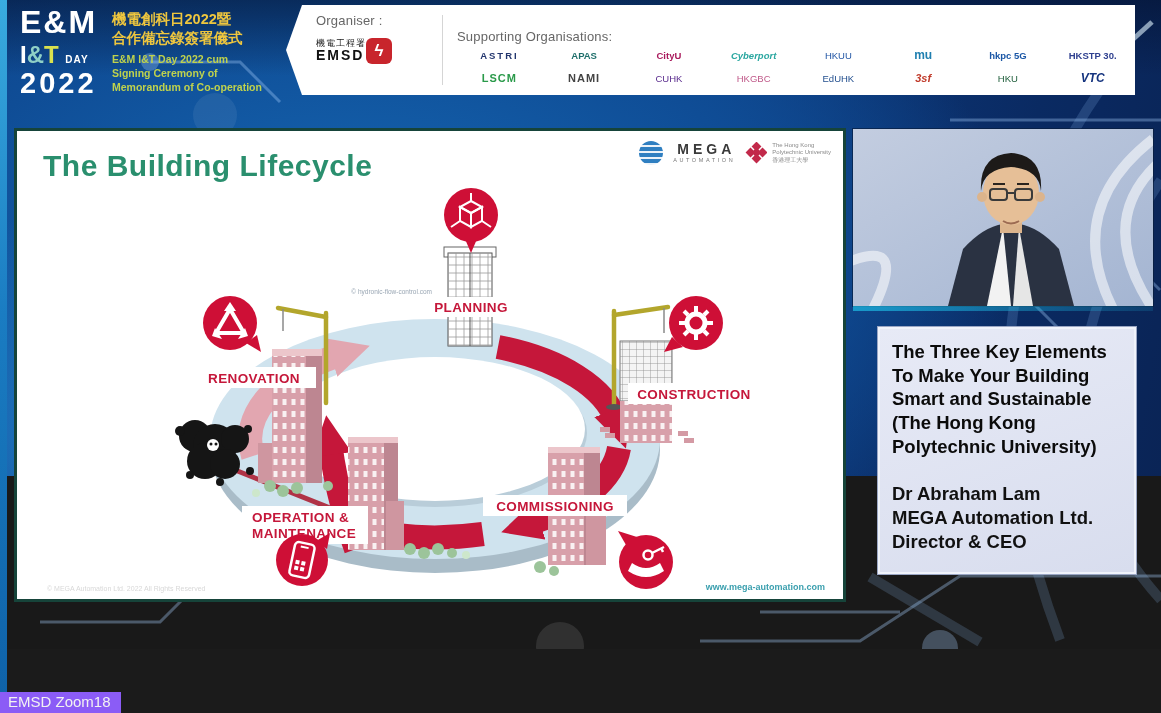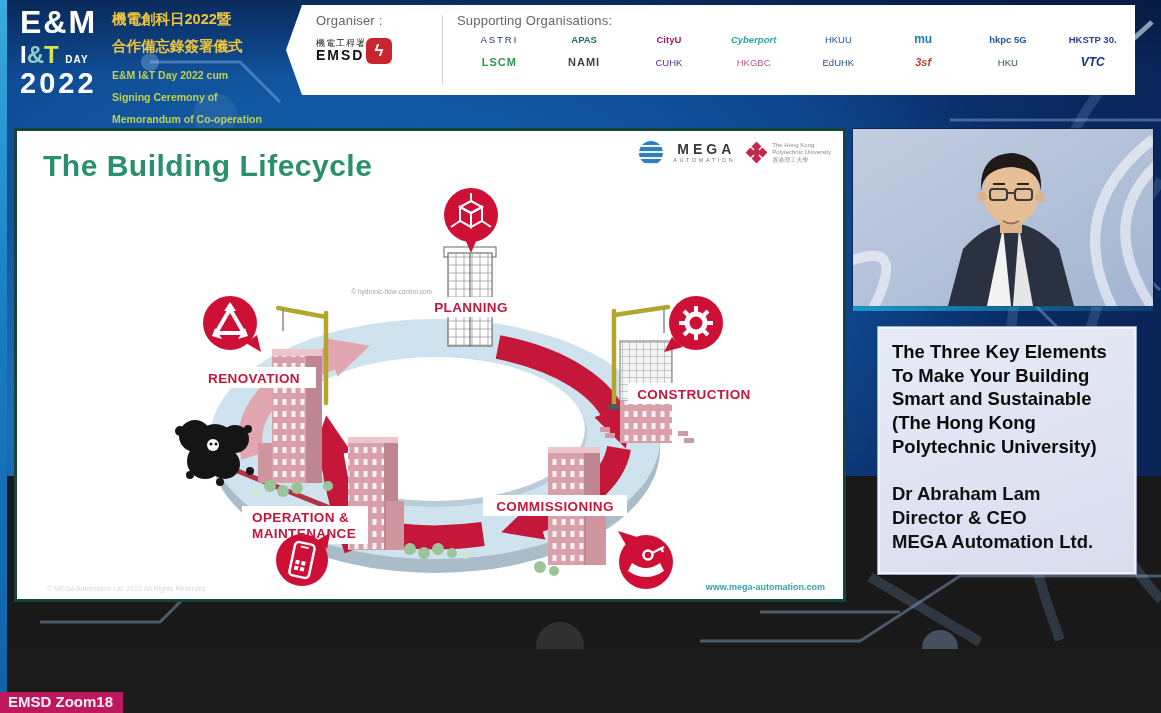--- a/index.html
+++ b/index.html
@@ -18,42 +18,42 @@
   
   .hdr-logo{position:absolute;left:20px;top:6px;width:262px;height:90px;display:flex;gap:12px;z-index:3;}
   .hdr-logo .col1{display:flex;flex-direction:column;line-height:1;color:#fff;}
   .em-big{font-size:32px;font-weight:bold;letter-spacing:2px;}
   .em-bars{width:80px;height:4px;margin:3px 0 2px 0;opacity:.9;
     background:repeating-linear-gradient(90deg,#fff 0 4px,transparent 4px 7px,#7ec5e8 7px 9px,transparent 9px 12px);}
   .em-it{font-size:24px;font-weight:bold;}
   .em-it .i{color:#fff}.em-it .amp{color:#8fd0c6}.em-it .t{color:#d9e14e}
   .em-it .day{font-size:10px;color:#fff;letter-spacing:1px;}
   .em-year{font-size:29px;font-weight:bold;letter-spacing:3px;margin-top:2px;}
-  .hdr-logo .col2{display:flex;flex-direction:column;padding-top:4px;gap:8px;}
+  .hdr-logo .col2{display:flex;flex-direction:column;padding-top:4px;}
   .cn-line{font-size:14.5px;font-weight:bold;color:#eec63e;line-height:1.32;white-space:nowrap;}
   .en-line{font-size:10.5px;font-weight:bold;color:#bfd24d;line-height:1.3;white-space:nowrap;}
   .en-line.first{margin-top:5px;}
   
   .banner{position:absolute;left:286px;top:5px;width:849px;height:90px;background:#fff;z-index:3;
     clip-path:polygon(16px 0,100% 0,100% 100%,16px 100%,0 50%);
     display:flex;align-items:stretch;}
   .org-block{margin-left:30px;padding-top:8px;width:120px;flex:0 0 auto;}
   .tiny-label{font-size:13px;color:#666;letter-spacing:.2px;}
   .org-row{display:flex;align-items:center;margin-top:10px;}
   .org-names{display:flex;flex-direction:column;line-height:1.05;}
   .org-cn{font-size:9px;color:#222;letter-spacing:1px;}
   .org-en{font-size:14px;font-weight:bold;color:#111;letter-spacing:2px;}
   .emsd-badge{width:26px;height:26px;border-radius:6px;background:#c8252c;color:#fff;
     display:flex;align-items:center;justify-content:center;font-size:17px;font-weight:bold;}
   .v-div{width:1px;background:#d5d5d5;margin:10px 14px 10px 6px;}
-  .sup-block{flex:1;padding-top:8px;}
+  .sup-block{flex:1;padding-top:24px;}
   .sup-rows{display:flex;flex-direction:column;gap:9px;margin-top:4px;}
   .lg-row{display:flex;align-items:center;gap:0;}
   .lg{flex:1;text-align:center;font-size:9.5px;white-space:nowrap;}
-  .l-astri{color:#23366e;font-weight:normal;letter-spacing:2px;}
+  .l-astri{color:#23366e;font-weight:bold;letter-spacing:2px;}
   .l-apas{color:#1f6f6b;font-weight:bold;}
   .l-cityu{color:#a91a5c;font-weight:bold;}
   .l-cyber{color:#2aa7a0;font-style:italic;font-weight:bold;}
   .l-hkuu{color:#2256a5;}
   .l-mu{color:#1f7fb0;font-weight:bold;font-size:12px;}
   .l-hkpc{color:#1b57a6;font-weight:bold;}
   .l-hkstp{color:#2e3f8f;font-weight:bold;}
   .l-lscm{color:#2a9a4a;font-weight:bold;letter-spacing:1px;font-size:11px;}
   .l-nami{color:#444;font-weight:bold;letter-spacing:1px;font-size:11px;}
   .l-cuhk{color:#5b2d8e;}
@@ -83,22 +83,22 @@
   .speaker-glow{position:absolute;left:853px;top:306px;width:300px;height:5px;z-index:3;
     background:linear-gradient(90deg,rgba(30,190,230,.7),rgba(30,190,230,.15));}
   
   .infobox{position:absolute;left:878px;top:327px;width:258px;height:247px;box-sizing:border-box;z-index:3;
     background:linear-gradient(160deg,#e7eaf6 0%,#d8ddee 100%);
     border:2px solid #f0f3fb;box-shadow:0 0 0 1px #9aa6c4;padding:11px 12px;}
   .talk-title{font-size:18.5px;line-height:1.28;font-weight:bold;color:#0b0b0b;}
   .speaker-lines{margin-top:24px;font-size:18.5px;line-height:1.3;font-weight:bold;color:#111;}
   
   .bottom-bar{position:absolute;left:0;bottom:0;width:100%;height:64px;background:#1b1b1b;z-index:10;}
-  .name-label{position:absolute;left:0;bottom:0;z-index:50;background:#be185d;color:#f2f2f2;
-    font-size:15px;padding:1px 10px 3px 8px;font-weight:bold;}
+  .name-label{position:absolute;left:0;bottom:0;z-index:50;background:#8b5cf6;color:#f2f2f2;
+    font-size:15px;padding:1px 10px 3px 8px;}
 </style>
 </head>
 <body>
 
 <div class="screen">
 
   <div class="video-area">
 
     <svg class="bg-svg" width="1161" height="649">
       <g stroke="rgba(170,210,255,0.35)" stroke-width="3" fill="none">
@@ -433,22 +433,22 @@
         <path d="M140,55 H152 M164,55 H176" stroke="#2a241f" stroke-width="2"></path>
         <path d="M150,92 Q158,97 166,92" stroke="#9c6b52" stroke-width="2" fill="none"></path>
       </g>
     </svg>
     <div class="speaker-glow"></div>
 
     <div class="infobox">
       <div class="talk-title">The Three Key Elements To Make Your Building Smart and Sustainable (The Hong Kong Polytechnic University)</div>
       <div class="speaker-lines">
         <div>Dr Abraham Lam</div>
+        <div>MEGA Automation Ltd.</div>
         <div>Director &amp; CEO</div>
-        <div>MEGA Automation Ltd.</div>
       </div>
     </div>
   </div>
 
   <div class="bottom-bar"></div>
   <div class="left-strip"></div>
   <div class="name-label">EMSD Zoom18</div>
 </div>
 
 </body></html>

